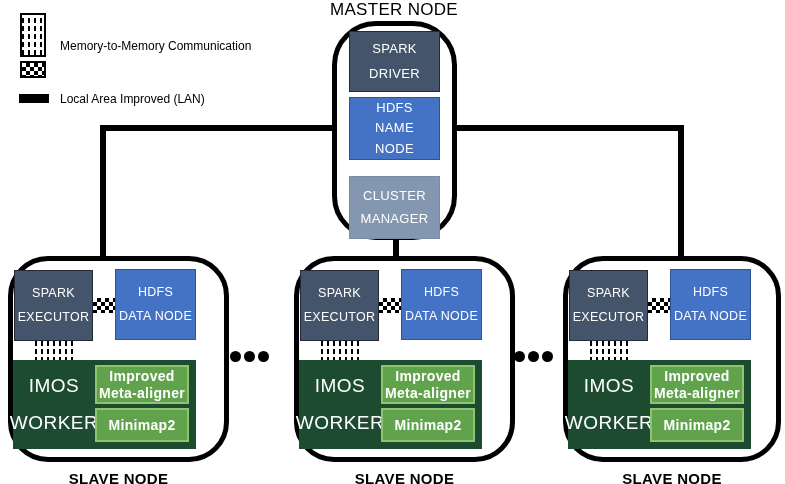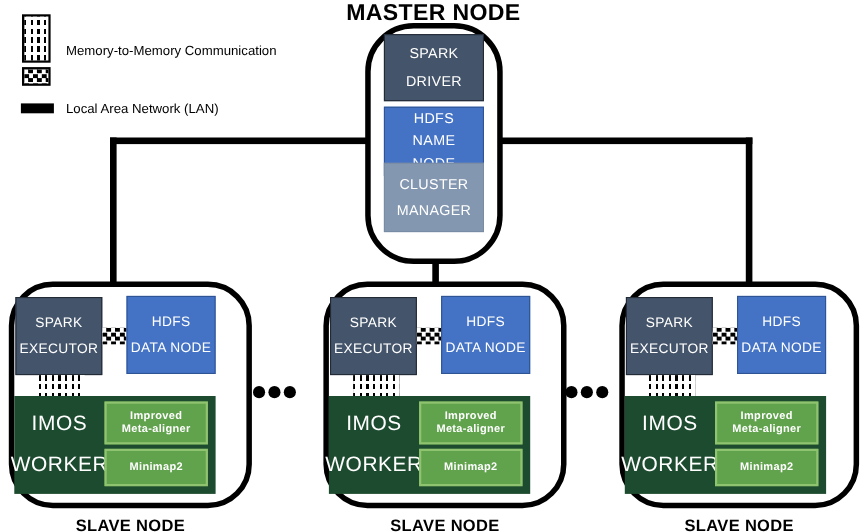--- a/index.html
+++ b/index.html
@@ -28,35 +28,35 @@
   .legend-label{font-size:12px;line-height:14px;font-weight:500;}
   .lan-bar{background:#000;}
 
   
   .lan-line{background:#000;z-index:1;}
 
   
   .node-frame{
     background:#fff;border:5px solid #000;box-sizing:border-box;z-index:2;
   }
-  .node-title{font-size:21px;font-weight:700;text-align:center;letter-spacing:.3px;z-index:3;}
+  .node-title{font-size:17px;font-weight:400;text-align:center;letter-spacing:.3px;z-index:3;}
   .slave-label{font-size:15px;font-weight:600;text-align:center;letter-spacing:.3px;}
 
   
   .comp{
     box-sizing:border-box;display:flex;align-items:center;justify-content:center;
     text-align:center;color:#fff;font-size:13px;letter-spacing:.3px;
   }
   .comp-spark{background:var(--spark_dark_blue);border:1px solid var(--spark_border);line-height:1.9;}
   .comp-hdfs{background:var(--hdfs_blue);border:1px solid var(--hdfs_border);line-height:1.55;}
   .comp-cluster{background:var(--cluster_gray_blue);border:1px solid var(--cluster_border);line-height:1.7;}
   .comp-imos{background:var(--imos_dark_green);border:none;}
   .comp-tool{
     background:var(--tool_green);border:2px solid var(--tool_green_border);
-    font-weight:600;line-height:1.2;font-size:10px;
+    font-weight:600;line-height:1.2;font-size:14px;
   }
   .imos-text{
     display:flex;flex-direction:column;justify-content:space-evenly;align-items:center;
     color:#fff;font-size:19px;letter-spacing:.5px;
   }
 
   
   .dots{display:flex;gap:3px;z-index:2;}
   .dot{width:11px;height:11px;border-radius:50%;background:#000;}
 </style>
@@ -64,36 +64,36 @@
 <body>
 
 <div class="canvas">
 
   <div class="abs legend-swatch pat-dots" style="left:20px;top:13px;width:26px;height:44px"></div>
   <div class="abs legend-label" style="left:60px;top:39px">Memory-to-Memory Communication</div>
 
   <div class="abs legend-swatch pat-checker" style="left:20px;top:61px;width:26px;height:17px"></div>
 
   <div class="abs lan-bar" style="left:19px;top:94px;width:30px;height:9px"></div>
-  <div class="abs legend-label" style="left:60px;top:92px">Local Area Network (LAN)</div>
+  <div class="abs legend-label" style="left:60px;top:92px">Local Area Improved (LAN)</div>
 
   <div class="abs lan-line" style="left:100px;top:125px;width:584px;height:6px"></div>
   <div class="abs lan-line" style="left:100px;top:125px;width:6px;height:133px"></div>
   <div class="abs lan-line" style="left:678px;top:125px;width:6px;height:133px"></div>
   <div class="abs lan-line" style="left:393px;top:237px;width:6px;height:21px"></div>
 
   <div class="abs node-title" style="left:294px;top:0;width:200px">MASTER NODE</div>
 
   <div class="abs node-frame" style="left:332px;top:21px;width:125px;height:219px;border-radius:44px">
     <div class="abs comp comp-spark pre" style="left:12px;top:5px;width:91px;height:61px">SPARK
 DRIVER</div>
     <div class="abs comp comp-hdfs pre" style="left:12px;top:71px;width:91px;height:63px">HDFS
 NAME
 NODE</div>
-    <div class="abs comp comp-cluster pre" style="left:12px;top:122px;width:91px;height:63px">CLUSTER
+    <div class="abs comp comp-cluster pre" style="left:12px;top:150px;width:91px;height:63px">CLUSTER
 MANAGER</div>
   </div>
 
   <div class="abs node-frame" style="left:8px;top:256px;width:221px;height:206px;border-radius:40px">
     <div class="abs comp comp-spark pre" style="left:1px;top:9px;width:79px;height:71px;font-size:12.5px">SPARK
 EXECUTOR</div>
     <div class="abs pat-checker" style="left:80px;top:37px;width:22px;height:15px"></div>
     <div class="abs comp comp-hdfs pre" style="left:102px;top:8px;width:81px;height:71px;font-size:12.5px;line-height:1.9">HDFS
 DATA NODE</div>
     <div class="abs pat-dots" style="left:22px;top:80px;width:42px;height:21px"></div>

